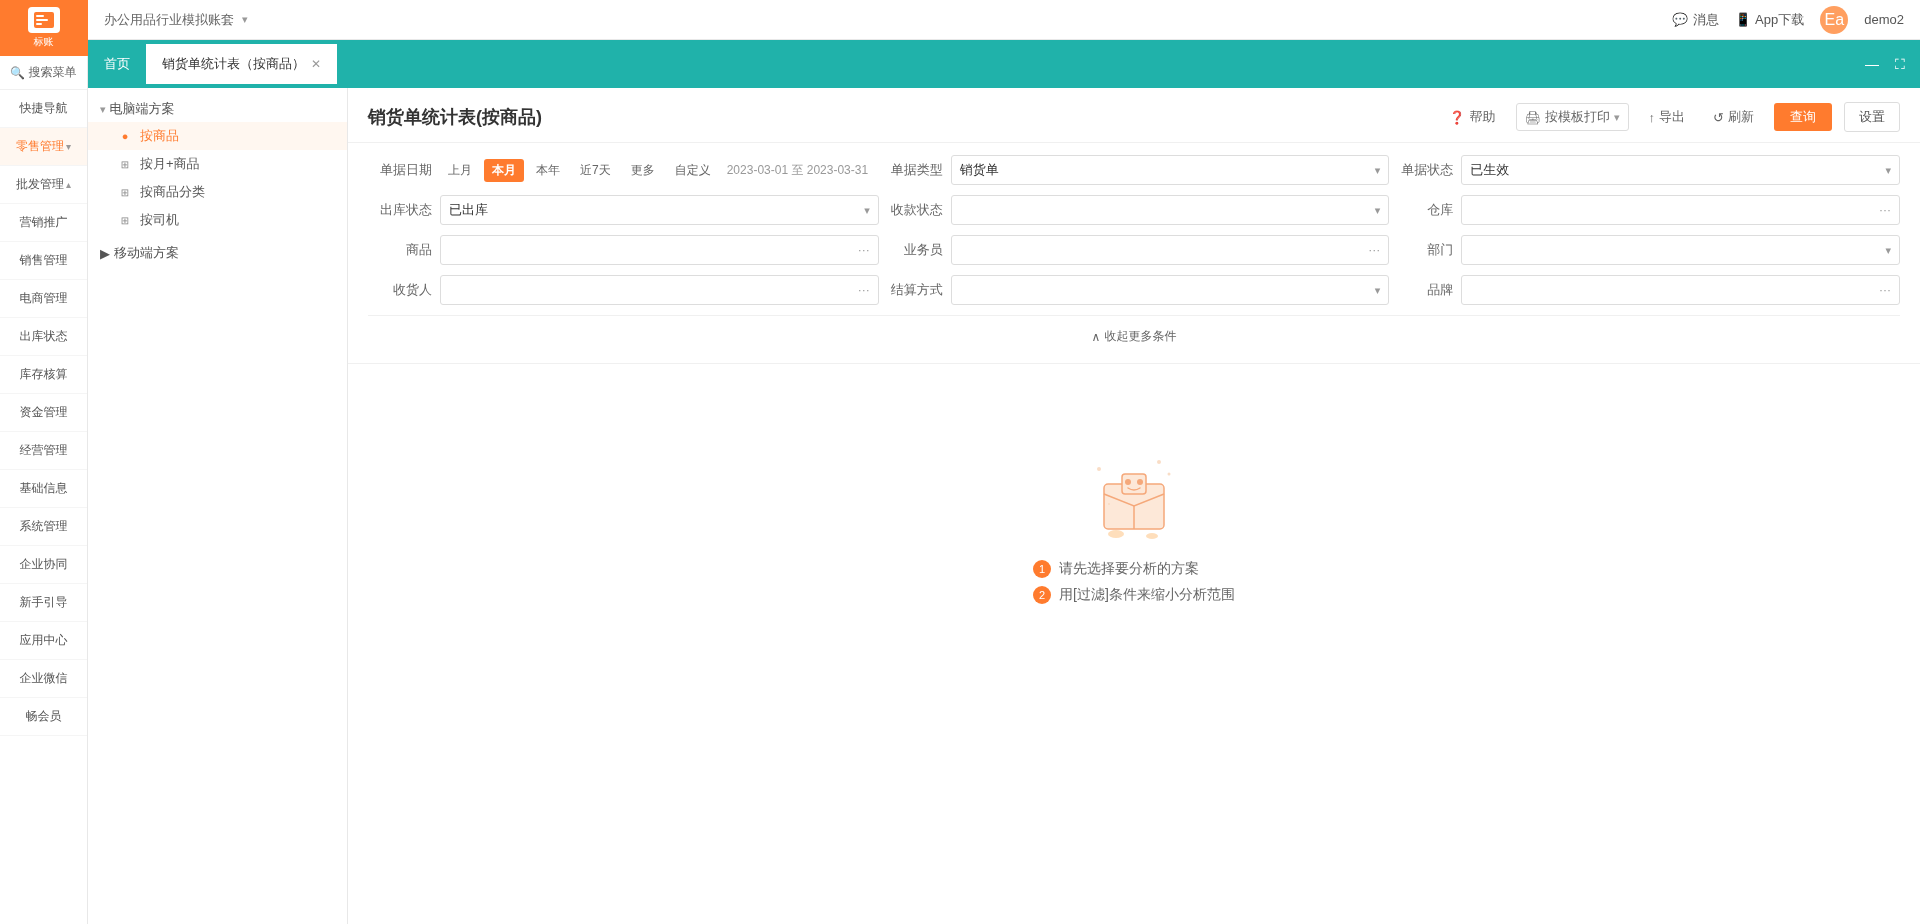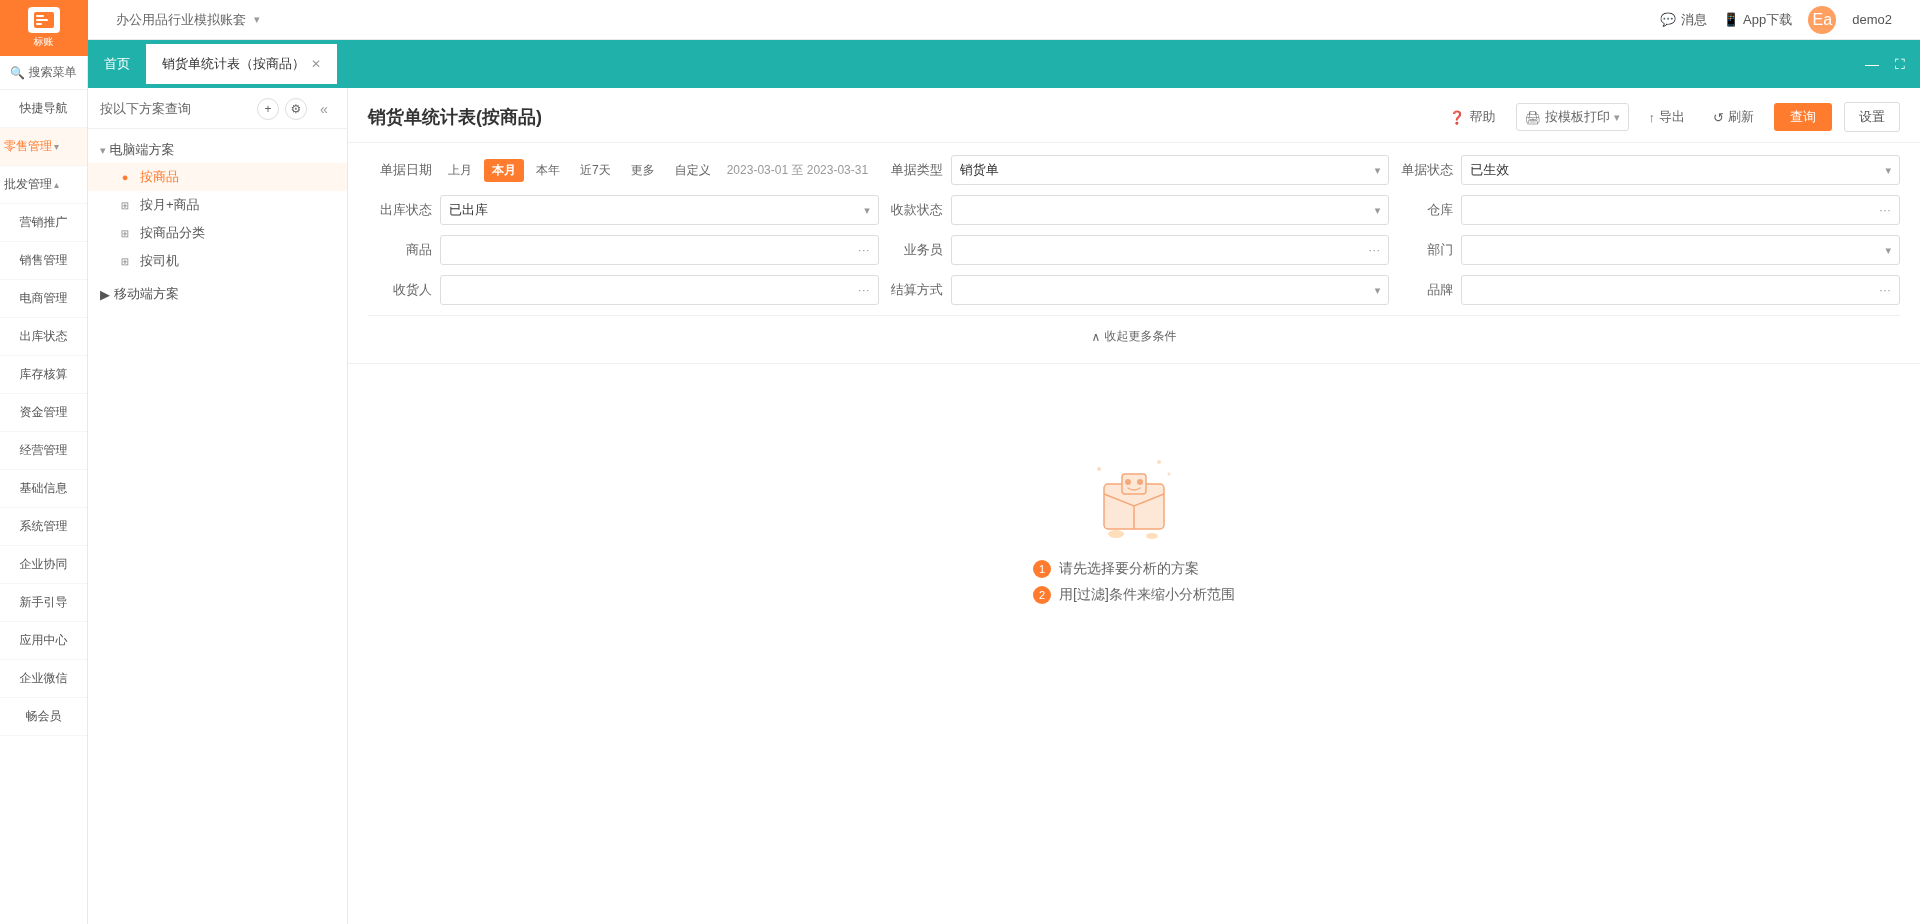--- a/index.html
+++ b/index.html
@@ -56,39 +56,39 @@
       cursor: pointer;
       font-size: 12px;
       color: #555;
       border-bottom: 1px solid #f5f5f5;
       display: flex;
       flex-direction: column;
       align-items: center;
       gap: 2px;
     }
     .sidebar-nav-item.active { color: #ff7b2e; background: #fff7f0; }
-    .sidebar-nav-item.has-arrow { flex-direction: row; gap: 2px; }
+    .sidebar-nav-item.has-arrow { flex-direction: row; justify-content: center; gap: 2px; }
     .nav-arrow { font-size: 10px; color: #999; }
 
     
     .main-container {
       flex: 1;
       display: flex;
       flex-direction: column;
       overflow: hidden;
     }
 
     
     .top-header {
       height: 40px;
       background: #fff;
       display: flex;
       align-items: center;
       justify-content: space-between;
-      padding: 0 28px;
+      padding: 0 16px;
       border-bottom: 1px solid #e8e8e8;
       flex-shrink: 0;
       gap: 31px;
     }
     .header-left {
       display: flex;
       align-items: center;
       gap: 8px;
       color: #666;
       font-size: 13px;
@@ -541,32 +541,20 @@
     <div class="tab-spacer"></div>
     <div class="tab-bar-actions">
       <div class="tab-action-btn">—</div>
       <div class="tab-action-btn">⛶</div>
     </div>
   </div>
 
   <div class="page-content">
 
     <div class="left-panel">
-      <div class="left-panel-header">
-        <span style="flex:1;">按以下方案查询</span>
-        <div class="panel-icon-btn">
-          <span>+</span>
-        </div>
-        <div class="panel-icon-btn">
-          <span>⚙</span>
-        </div>
-        <div class="panel-icon-collapse">
-          <span>«</span>
-        </div>
-      </div>
 
       <div class="tree-section">
         <div class="tree-group-header">
           <span class="expand-icon">▾</span>
           <span>电脑端方案</span>
         </div>
 
         <div class="tree-item active">
           <div class="tree-item-icon" style="color:#ff7b2e;">●</div>
           <span>按商品</span>

